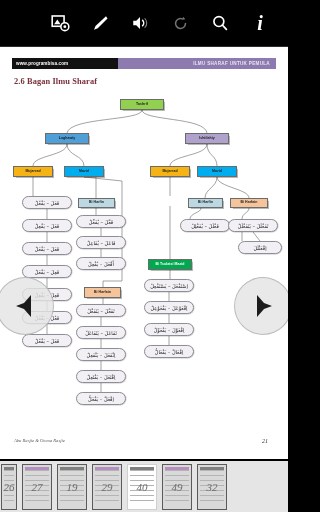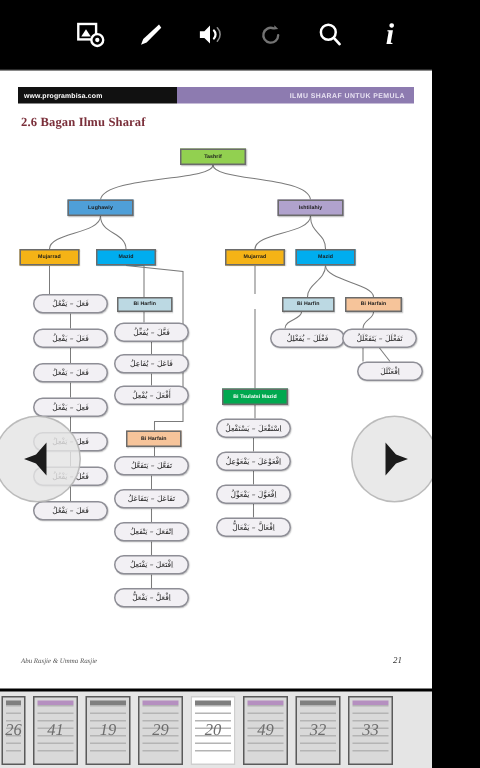--- a/index.html
+++ b/index.html
@@ -365,21 +365,21 @@
       </div>
       <div class="thumb">
         <div class="tl" style="top: 5px;"></div>
         <div class="tl" style="top: 10px;"></div>
         <div class="tl" style="top: 15px;"></div>
         <div class="tl" style="top: 20px;"></div>
         <div class="tl" style="top: 25px;"></div>
         <div class="tl" style="top: 30px;"></div>
         <div class="tl" style="top: 35px;"></div>
         <div class="tband" style="top: 2px; background: rgb(181, 143, 192);"></div>
-        <div class="tn">41</div>
+        <div class="tn">27</div>
       </div>
       <div class="thumb">
         <div class="tl" style="top: 5px;"></div>
         <div class="tl" style="top: 10px;"></div>
         <div class="tl" style="top: 15px;"></div>
         <div class="tl" style="top: 20px;"></div>
         <div class="tl" style="top: 25px;"></div>
         <div class="tl" style="top: 30px;"></div>
         <div class="tl" style="top: 35px;"></div>
         <div class="tband" style="top: 2px; background: rgb(127, 127, 127);"></div>
@@ -398,21 +398,21 @@
       </div>
       <div class="thumb current">
         <div class="tl" style="top: 5px;"></div>
         <div class="tl" style="top: 10px;"></div>
         <div class="tl" style="top: 15px;"></div>
         <div class="tl" style="top: 20px;"></div>
         <div class="tl" style="top: 25px;"></div>
         <div class="tl" style="top: 30px;"></div>
         <div class="tl" style="top: 35px;"></div>
         <div class="tband" style="top: 2px; background: rgb(127, 127, 127);"></div>
-        <div class="tn">20</div>
+        <div class="tn">40</div>
       </div>
       <div class="thumb">
         <div class="tl" style="top: 5px;"></div>
         <div class="tl" style="top: 10px;"></div>
         <div class="tl" style="top: 15px;"></div>
         <div class="tl" style="top: 20px;"></div>
         <div class="tl" style="top: 25px;"></div>
         <div class="tl" style="top: 30px;"></div>
         <div class="tl" style="top: 35px;"></div>
         <div class="tband" style="top: 2px; background: rgb(181, 143, 192);"></div>
@@ -422,26 +422,15 @@
         <div class="tl" style="top: 5px;"></div>
         <div class="tl" style="top: 10px;"></div>
         <div class="tl" style="top: 15px;"></div>
         <div class="tl" style="top: 20px;"></div>
         <div class="tl" style="top: 25px;"></div>
         <div class="tl" style="top: 30px;"></div>
         <div class="tl" style="top: 35px;"></div>
         <div class="tband" style="top: 2px; background: rgb(127, 127, 127);"></div>
         <div class="tn">32</div>
       </div>
-      <div class="thumb">
-        <div class="tl" style="top: 5px;"></div>
-        <div class="tl" style="top: 10px;"></div>
-        <div class="tl" style="top: 15px;"></div>
-        <div class="tl" style="top: 20px;"></div>
-        <div class="tl" style="top: 25px;"></div>
-        <div class="tl" style="top: 30px;"></div>
-        <div class="tl" style="top: 35px;"></div>
-        <div class="tband" style="top: 2px; background: rgb(181, 143, 192);"></div>
-        <div class="tn">33</div>
-      </div>
     </div>
 
 </div>
 
 </body></html>

